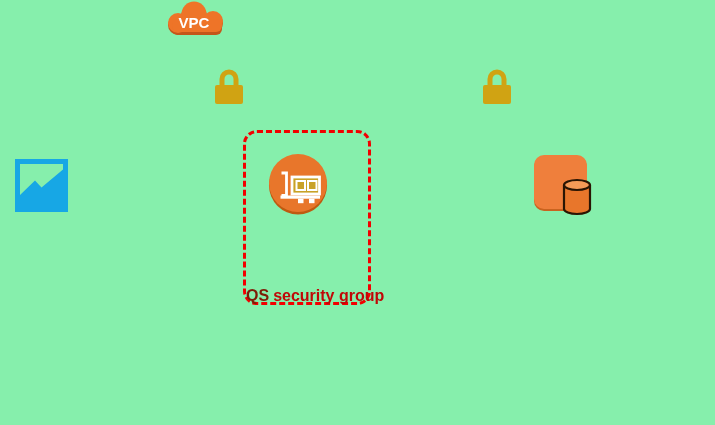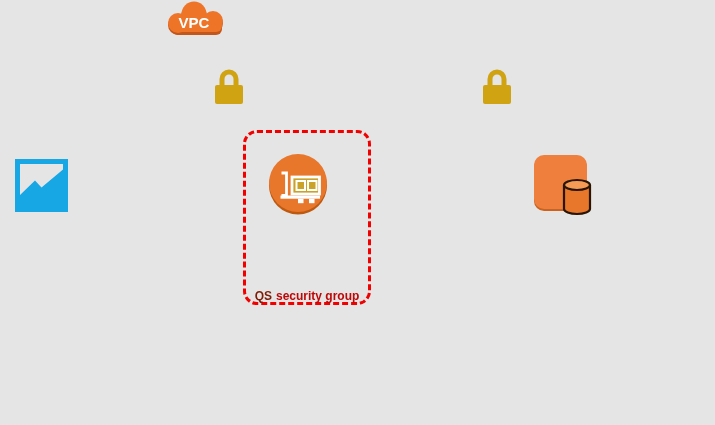--- a/index.html
+++ b/index.html
@@ -3,21 +3,21 @@
 <meta charset="utf-8">
 <style>
   html,body{margin:0;padding:0;}
   body{
     font-family:"Liberation Sans", sans-serif;
     background:#000;
   }
   .canvas{
     position:relative;
     width:715px;height:425px;
-    background:#e5e5e5;
+    background:#86efac;
     overflow:hidden;
   }
   .abs{position:absolute;}
 
   
   .vpc-cloud{left:163px;top:1px;width:68px;height:40px;}
 
   
   .lock{width:30px;height:37px;}
   .lock-1{left:214px;top:68px;}
@@ -31,21 +31,21 @@
     box-sizing:border-box;
     border:3px dashed #F20000;
     border-radius:14px;
   }
   .sg-box-qs{left:243px;top:130px;width:128px;height:175px;}
   .sg-box-ec2{left:496px;top:128px;width:132px;height:177px;}
   .sg-label{
     position:absolute;
     left:0;right:0;bottom:-1px;
     text-align:center;
-    font-size:12px;
+    font-size:16px;
     font-weight:bold;
     white-space:nowrap;
     line-height:14px;
   }
   .sg-prefix{color:#7E1C06;margin-right:4px;}
   .sg-rest{color:#C00707;}
 
   
   .eni-icon{left:267px;top:153px;width:62px;height:63px;}
 

